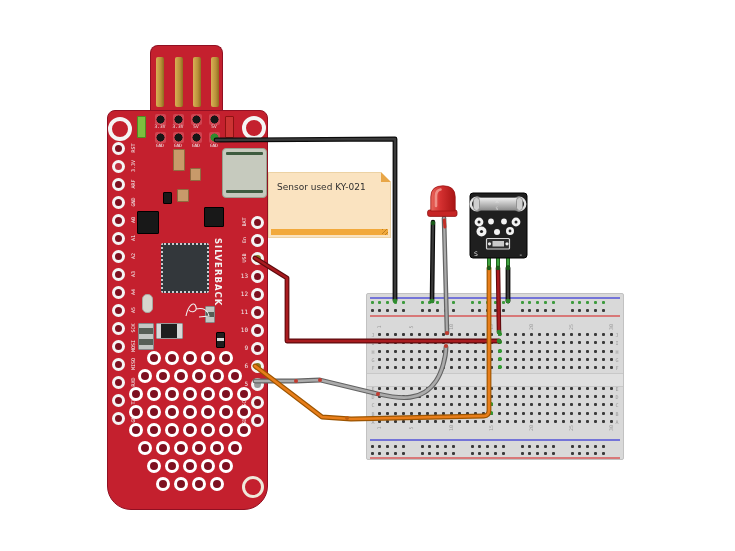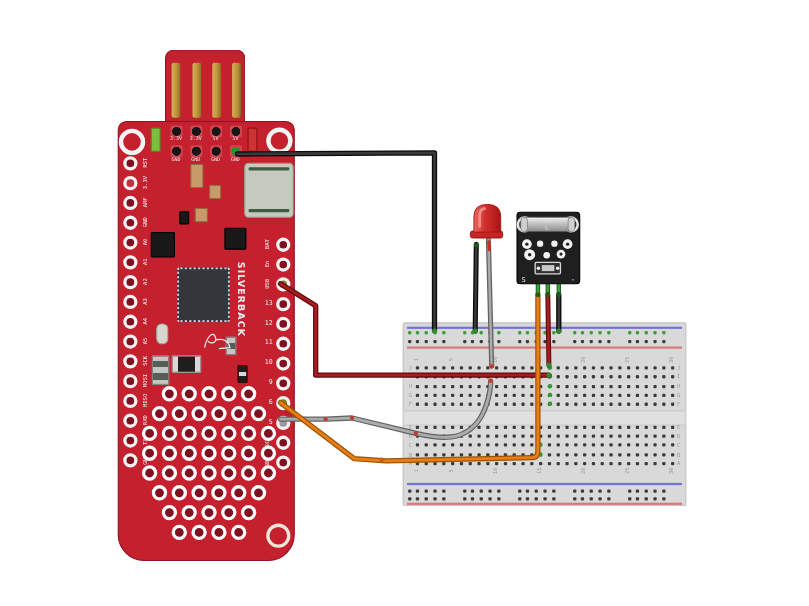--- a/index.html
+++ b/index.html
@@ -532,20 +532,26 @@
   <div class="smd z2" style="left:226px;top:190px;width:37px;height:3px;background:#3E5C40;"></div>
   <div class="qfp z2"></div>
   <div class="smd z2" style="left:142px;top:294px;width:11px;height:19px;background:#D6D6CE;border:1px solid #A8A8A0;border-radius:5px;"></div>
   <div class="smd z2" style="left:138px;top:323px;width:16px;height:27px;border:1px solid #888;background:linear-gradient(#C3C7C3 0 15%,#565F56 15% 40%,#C3C7C3 40% 60%,#565F56 60% 85%,#C3C7C3 85%);"></div>
   <div class="smd z2" style="left:156px;top:323px;width:27px;height:16px;border:1px solid #999;background:linear-gradient(90deg,#D8D8D8 0 18%,#1E1E1E 18% 82%,#D8D8D8 82%);"></div>
   <div class="smd z2" style="left:205px;top:306px;width:10px;height:17px;border:1px solid #888;background:linear-gradient(#C3C7C3 0 30%,#565F56 30% 70%,#C3C7C3 70%);"></div>
   <div class="smd z2" style="left:216px;top:332px;width:9px;height:16px;border:1px solid #000;background:linear-gradient(#1E1E1E 0 35%,#D8D8D8 35% 60%,#1E1E1E 60%);"></div>
 
   <div class="brand z2">SILVERBACK</div>
 
+  <div class="note">
+    <div class="note-text">Sensor used KY-021</div>
+    <div class="note-fold"></div>
+    <div class="note-bar"></div>
+    <div class="note-grip"></div>
+  </div>
 
   <svg id="overlay" width="735" height="551" viewBox="0 0 735 551">
     <defs>
       <linearGradient id="ledG" x1="0" y1="0" x2="1" y2="0">
         <stop offset="0" stop-color="#E8685C"></stop>
           <stop offset="0.4" stop-color="#D43030"></stop>
           <stop offset="1" stop-color="#A81414"></stop>
       </linearGradient>
       <linearGradient id="cylG" x1="0" y1="0" x2="0" y2="1">
         <stop offset="0" stop-color="#F2F2F2"></stop>

